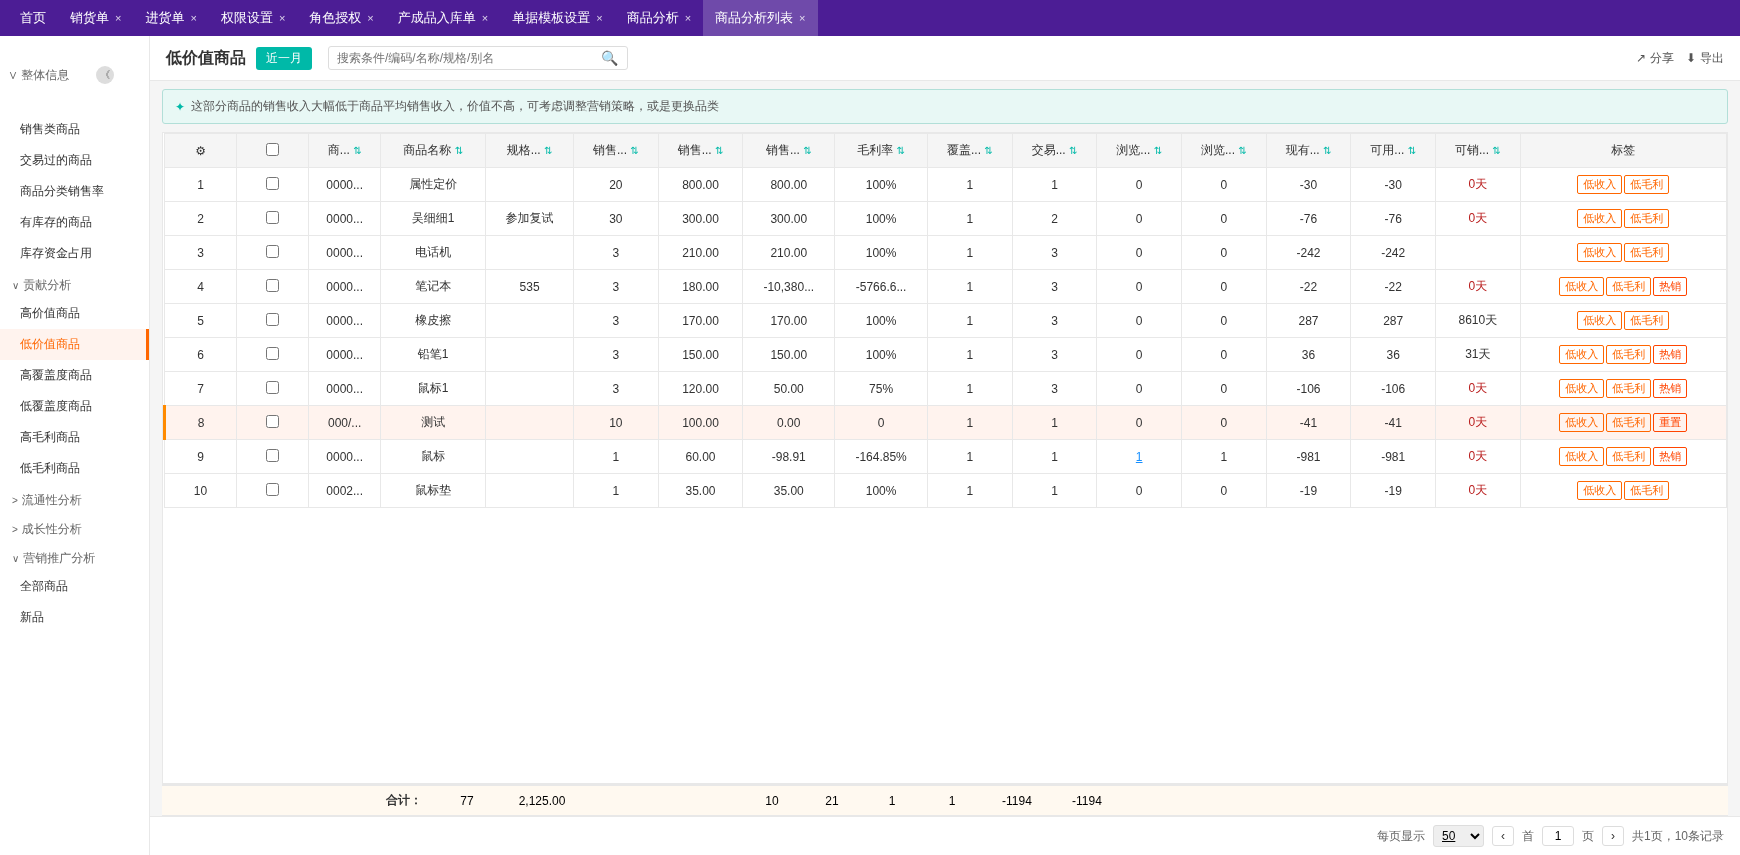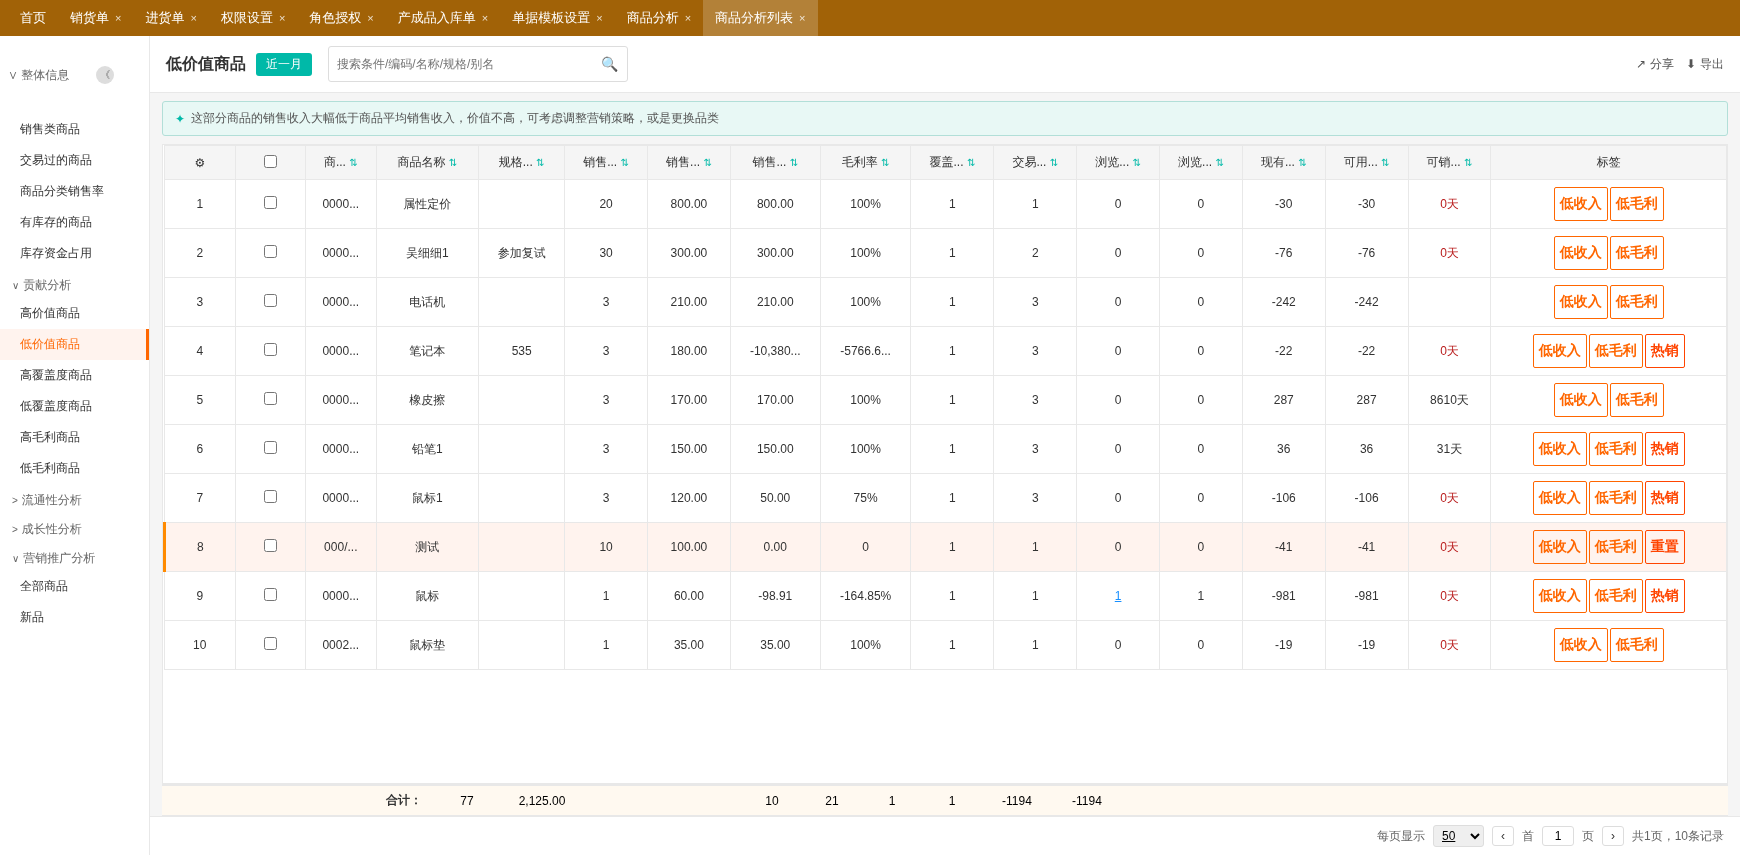--- a/index.html
+++ b/index.html
@@ -1,20 +1,20 @@
 <!DOCTYPE html>
 <html><head>
   <meta charset="utf-8">
   <style>
     * { box-sizing: border-box; margin: 0; padding: 0; font-family: 'Microsoft YaHei', Arial, sans-serif; font-size: 12px; }
     body { background: #f5f5f5; overflow: hidden; height: 855px; }
 
     
     .top-nav {
-      background: #a16207;
+      background: #4c1d95;
       height: 36px;
       display: flex;
       align-items: center;
       padding: 0 8px;
     }
     .nav-item {
       color: #fff;
       padding: 0 12px;
       height: 36px;
       display: flex;
@@ -90,21 +90,21 @@
       padding: 3px 10px;
       cursor: pointer;
       font-size: 12px;
       margin-right: 16px;
     }
     .search-box {
       display: flex;
       align-items: center;
       border: 1px solid #ddd;
       border-radius: 3px;
-      padding: 9px 8px;
+      padding: 3px 8px;
       background: #fff;
       flex: 1;
       max-width: 300px;
     }
     .search-box input {
       border: none;
       outline: none;
       font-size: 12px;
       color: #999;
       width: 100%;
@@ -175,25 +175,24 @@
       padding: 7px 6px;
       text-align: center;
       color: #333;
       white-space: nowrap;
     }
     tr.highlighted td { background: #fff3ee; }
     tr.highlighted td:first-child { border-left: 3px solid #ff8a00; }
 
     .tag {
       display: inline-block;
-      padding: 7px 5px;
+      padding: 1px 5px;
       border-radius: 2px;
-      font-size: 14px;
+      font-size: 11px;
       margin: 0 1px;
-      font-weight: bold;
     }
     .tag-orange { color: #ff6600; border: 1px solid #ff6600; }
     .tag-hot { color: #ff4400; border: 1px solid #ff4400; }
 
     .orange-text { color: #b91c1c; }
     .link-text { color: #1890ff; text-decoration: underline; cursor: pointer; }
 
     
     .pagination-bar {
       background: #fff;

